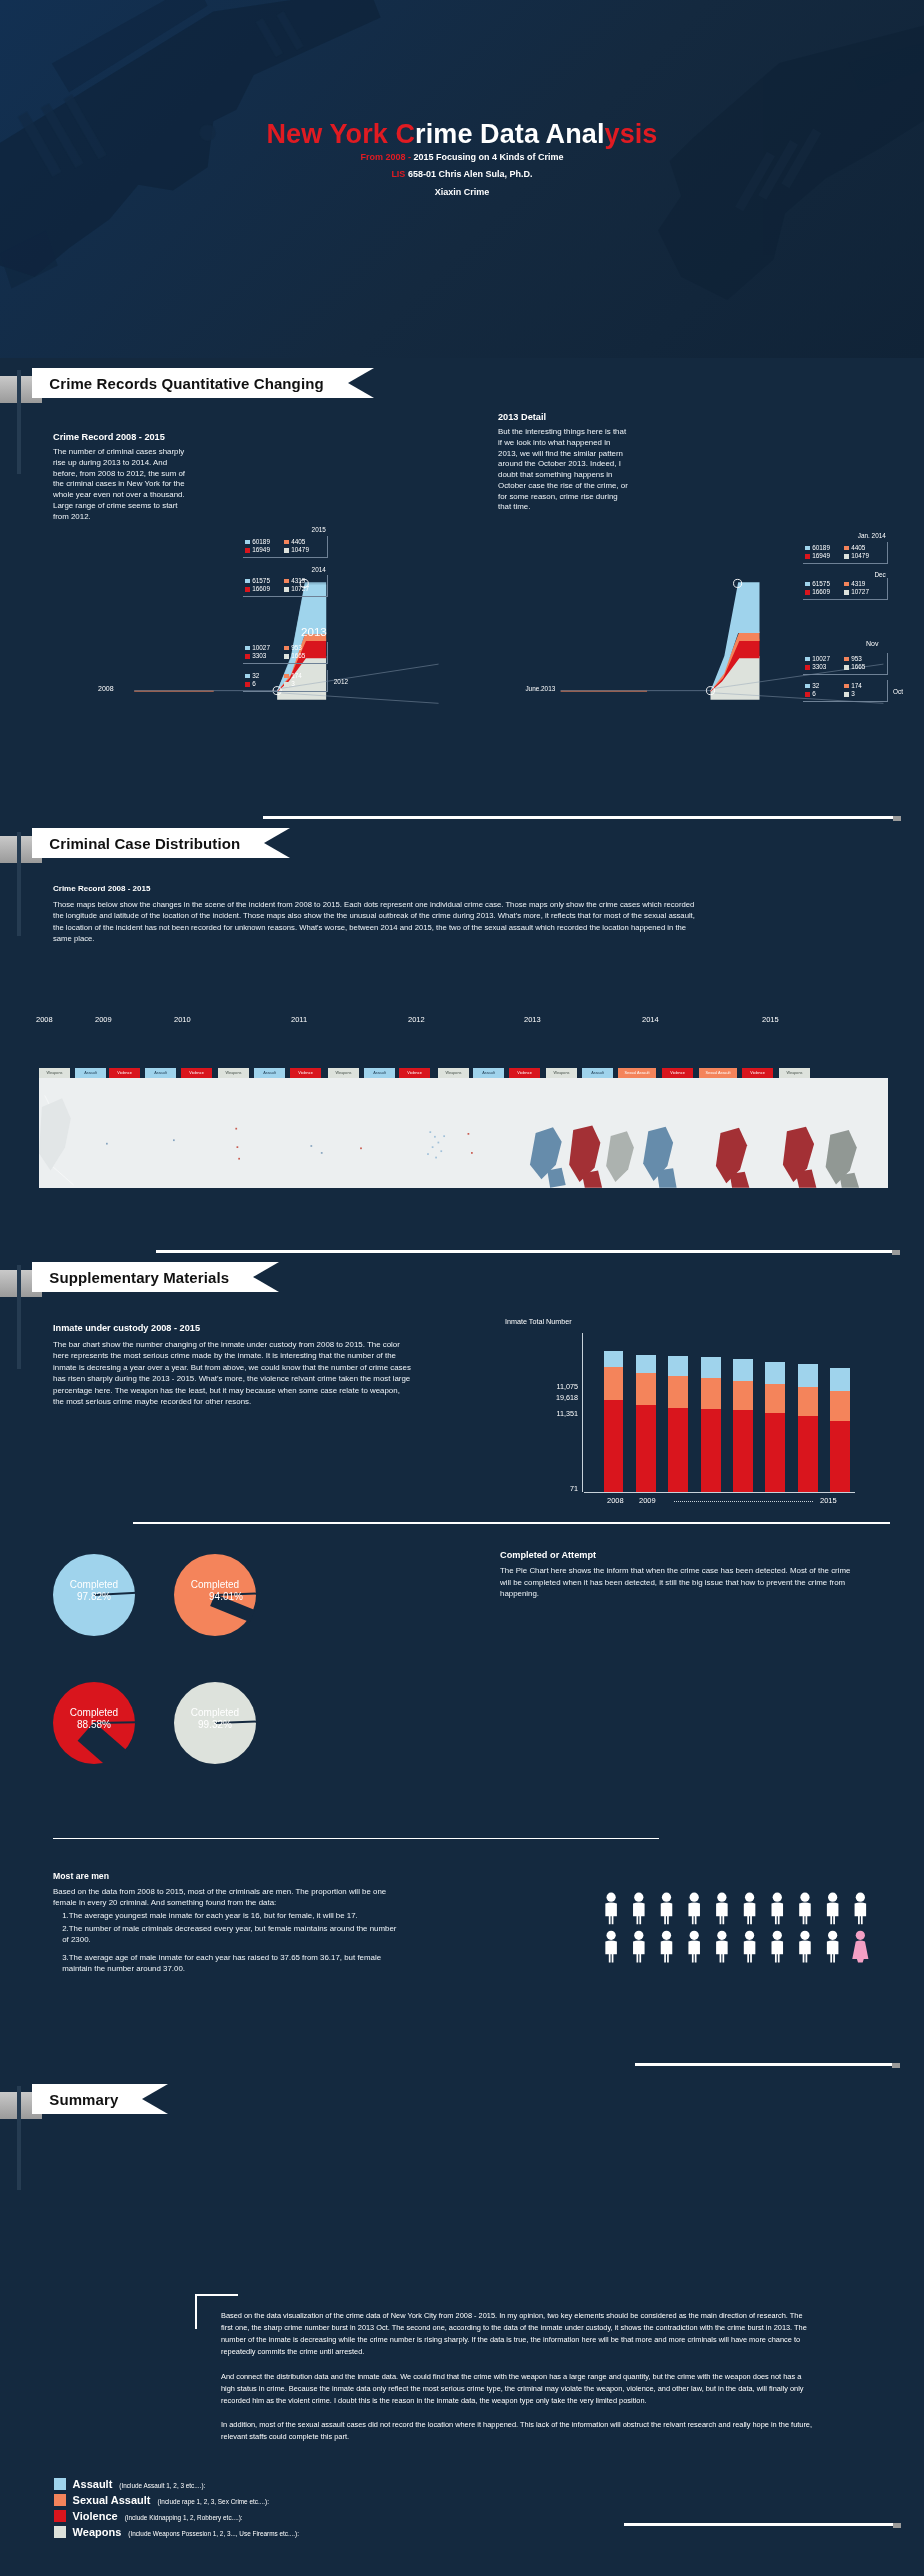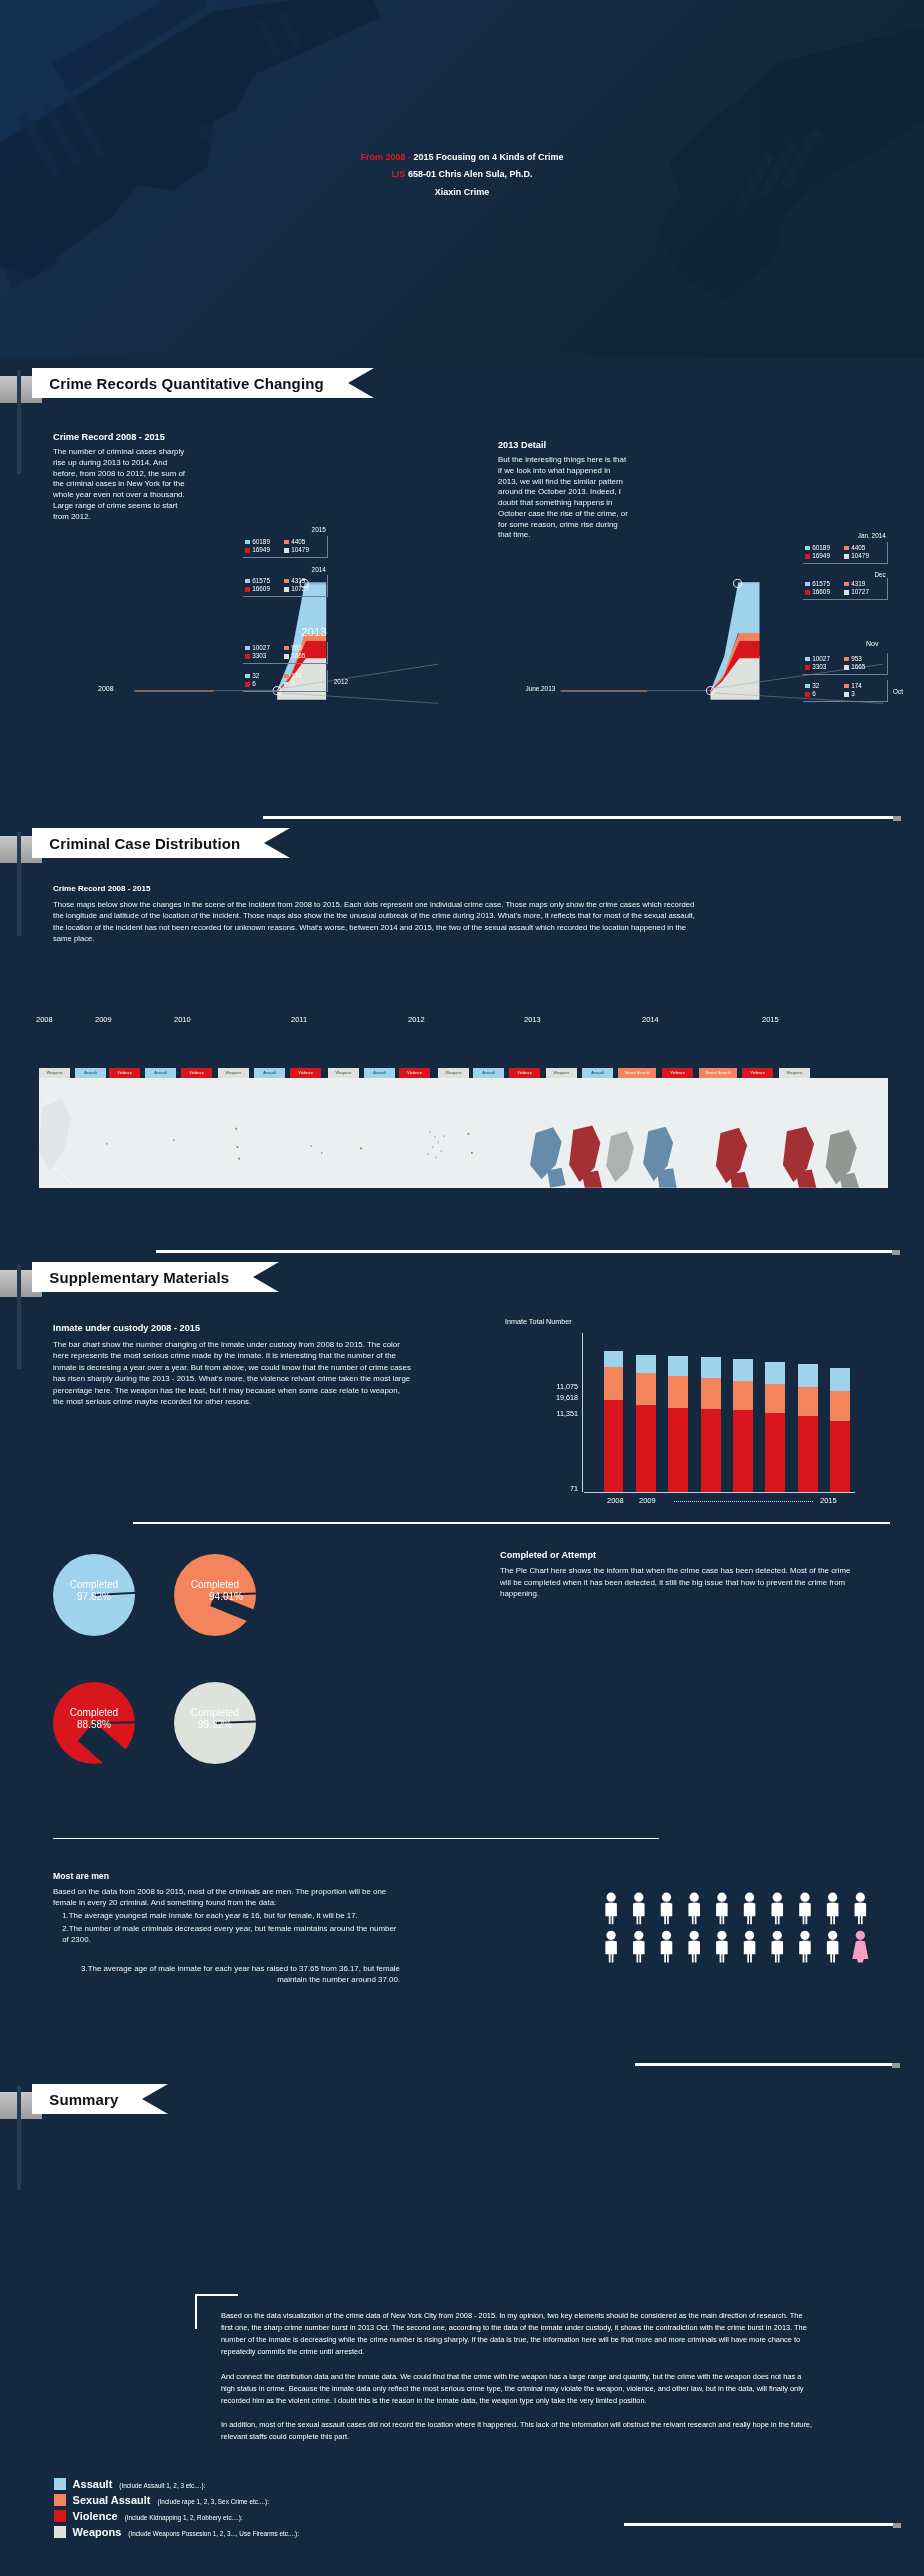--- a/index.html
+++ b/index.html
@@ -159,40 +159,43 @@
         <path d="M620 60 L350 130 L200 260 L160 300 L180 360 L140 420 L180 500 L260 540 L340 470 L360 390 L430 330 L520 280 L600 230 L640 160 Z"></path>
         <path d="M470 130 L620 90 L630 130 L490 180 Z" opacity=".65"></path>
       </g>
       <g fill="#14293f" opacity=".8">
         <rect x="300" y="280" width="16" height="110" transform="rotate(30 308 335)"></rect>
         <rect x="340" y="260" width="16" height="110" transform="rotate(30 348 315)"></rect>
         <rect x="380" y="240" width="16" height="110" transform="rotate(30 388 295)"></rect>
       </g>
     </svg>
 
+    <div class="hero-title">
+      <span class="red">New York C</span><span>rime Data Anal</span><span class="red">ysis</span>
+    </div>
     <div class="hero-sub l1">
       <span class="red">From 2008 - </span><span>2015 Focusing on 4 Kinds of Crime</span>
     </div>
     <div class="hero-sub l2">
       <span class="red">LIS</span><span> 658-01 Chris Alen Sula, Ph.D.</span>
     </div>
     <div class="hero-sub l3">Xiaxin Crime</div>
   </div>
 
   <div class="banner-wrap" style="left:0; top:368px; width:451px;">
     <div class="banner-tail"></div>
     <div class="banner">Crime Records Quantitative Changing</div>
   </div>
 
   <div style="position:absolute; left:53px; top:432px; width:133px;">
     <div class="blk-head">Crime Record 2008 - 2015</div>
     <div class="blk-body" style="margin-top:5.2px;">The number of criminal cases sharply rise up during 2013 to 2014. And before, from 2008 to 2012, the sum of the criminal cases in New York for the whole year even not over a thousand. Large range of crime seems to start from 2012.</div>
   </div>
 
-  <div style="position:absolute; left:498px; top:440px; width:130px;">
+  <div style="position:absolute; left:498px; top:412px; width:130px;">
     <div class="blk-head">2013 Detail</div>
     <div class="blk-body" style="margin-top:5.2px;">But the interesting things here is that if we look into what happened in 2013, we will find the similar pattern around the October 2013. Indeed, I doubt that something happens in October case the rise of the crime, or for some reason, crime rise during that time.</div>
   </div>
 
   <div class="areachart" style="left:98px; top:520px; width:341px; height:196px;">
     <svg width="341" height="196" viewBox="0 0 590 340">
 
       <line x1="62" y1="296" x2="310" y2="296" stroke="#6e8196" stroke-width="1.2"></line>
       <line x1="62" y1="297" x2="200" y2="297" stroke="#f4845b" stroke-width="1.4"></line>
 
@@ -646,21 +649,21 @@
     <div class="blk-body" style="margin-top:5.2px; line-height:1.46;">The Pie Chart here shows the inform that when the crime case has been detected. Most of the crime will be completed when it has been detected, it still the big issue that how to prevent the crime from happening.</div>
   </div>
 
   <div class="divider" style="left:53px; top:1838px; width:606px; height:1.2px;"></div>
 
   <div style="position:absolute; left:53px; top:1871px; width:347px;">
     <div class="blk-head" style="font-size:8.7px;">Most are men</div>
     <div class="blk-body" style="margin-top:4.6px; line-height:1.46;">Based on the data from 2008 to 2015, most of the criminals are men. The proportion will be one female in every 20 criminal. And something found from the data:</div>
     <div class="blk-body" style="margin-top:1.2px; margin-left:9.2px; line-height:1.46;">1.The average youngest male inmate for each year is 16, but for female, it will be 17.</div>
     <div class="blk-body" style="margin-top:1.2px; margin-left:9.2px; line-height:1.46;">2.The number of male criminals decreased every year, but female maintains around the number of 2300.</div>
-    <div class="blk-body" style="margin-top:17px; margin-left:9.2px; line-height:1.46;text-align:right;">3.The average age of male inmate for each year has raised to 37.65 from 36.17, but female maintain the number around 37.00.</div>
+    <div class="blk-body" style="margin-top:6px; margin-left:9.2px; line-height:1.46;">3.The average age of male inmate for each year has raised to 37.65 from 36.17, but female maintain the number around 37.00.</div>
   </div>
 
   <div style="position:absolute; left:603px; top:1892px; width:277px; height:75px;">
     <svg width="277" height="75" viewBox="0 0 480 130">
       <g fill="#ffffff">
         <g transform="translate(0,0)">
             <circle cx="14" cy="9" r="8"></circle>
             <path d="M4 20 q10 -4 20 0 l0 22 -6 0 0 14 -3 0 0 -14 -2 0 0 14 -3 0 0 -14 -6 0 Z"></path>
           </g>
         <g transform="translate(48,0)">

